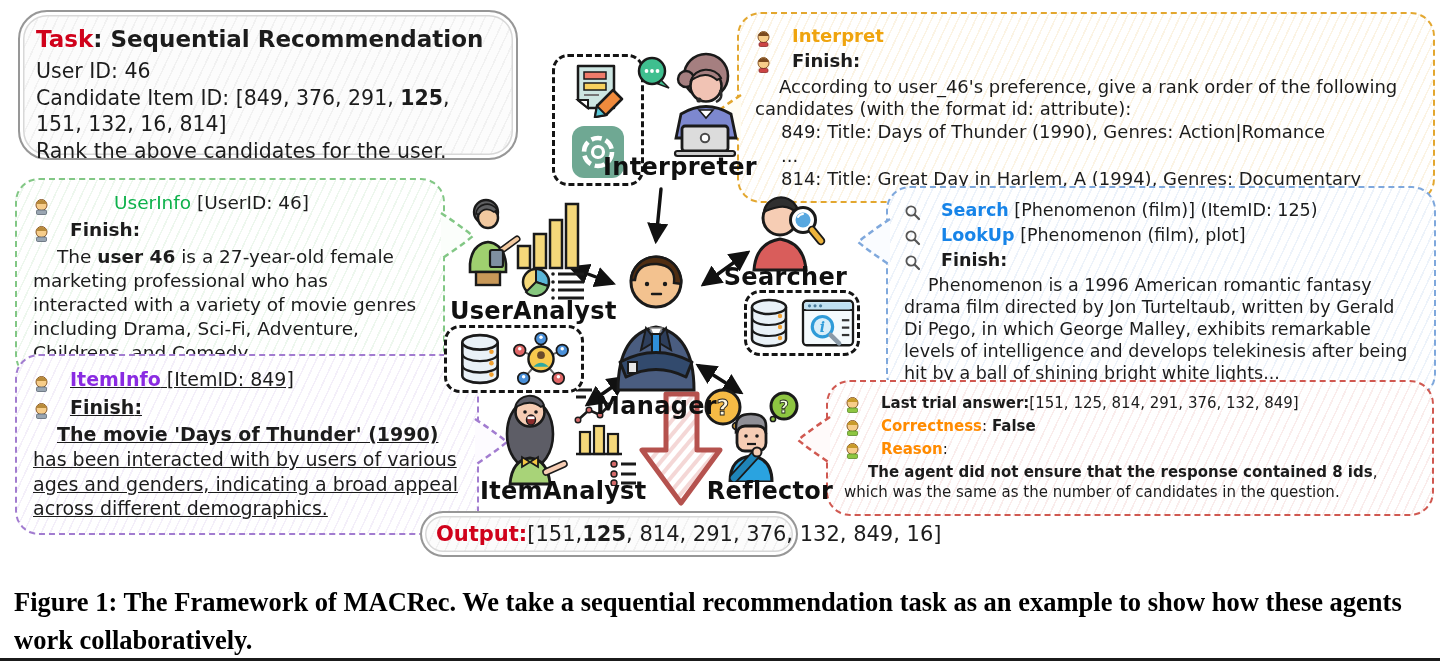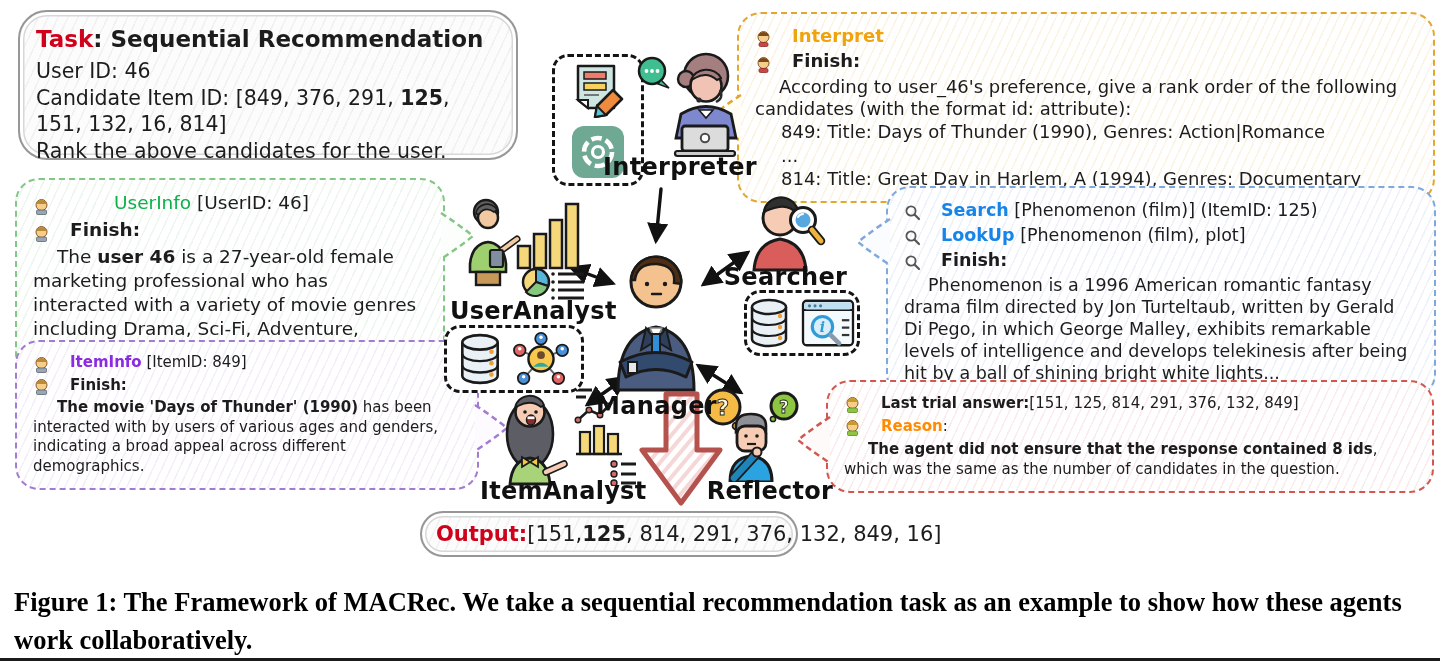--- a/index.html
+++ b/index.html
@@ -33,23 +33,23 @@
   #interpret-bubble .title{color:#efa40e;font-weight:bold;}
   #interpret-bubble .item{padding-left:26px;margin:1px 0;}
   #interpret-bubble .bodyp{text-indent:24px;margin:1px 0;}
 
   #userinfo-bubble{left:15px;top:178px;width:430px;border-color:#82c785;
     background-image:repeating-linear-gradient(115deg,rgba(130,199,133,0.14) 0 1.5px,transparent 1.5px 8px);
     font-size:18.5px;line-height:1.3;}
   #userinfo-bubble .title{color:#0db14b;font-weight:normal;margin-left:44px;}
   #userinfo-bubble .bodyp{text-indent:24px;}
 
-  #iteminfo-bubble{left:15px;top:340px;width:464px;border-color:#a27cd0;
+  #iteminfo-bubble{left:15px;top:354px;width:464px;border-color:#a27cd0;
     background-image:repeating-linear-gradient(115deg,rgba(162,124,208,0.12) 0 1.5px,transparent 1.5px 8px);
-    font-size:15px;line-height:1.3;}
+    font-size:19px;line-height:1.3;text-decoration:underline;}
   #iteminfo-bubble .title{color:#8a2be2;font-weight:bold;}
   #iteminfo-bubble .bodyp{text-indent:24px;}
 
   #search-bubble{left:886px;top:186px;width:550px;border-color:#7fa8dc;
     background-image:repeating-linear-gradient(115deg,rgba(127,168,220,0.14) 0 1.5px,transparent 1.5px 8px);
     font-size:17.5px;line-height:1.26;}
   #search-bubble .title{color:#1784e8;font-weight:bold;}
   #search-bubble .bodyp{text-indent:24px;}
 
   #reflect-bubble{left:826px;top:372px;width:608px;border-color:#d05850;
@@ -218,20 +218,28 @@
     <svg class="tail" style="left:-33px;top:32px" width="36" height="52">
       <path d="M35,3 Q18,14 3,26 Q18,38 35,49" fill="#fffafa" stroke="#d05850" stroke-width="2.5" stroke-dasharray="6 4"></path>
     </svg>
     <div class="bline">
       <svg class="mini" width="17" height="17">
           <circle cx="8.5" cy="7" r="5.5" fill="#f7cd8a" stroke="#8a5a2a"></circle>
           <path d="M3.2 6 a5.5 5.5 0 0 1 10.6 0 z" fill="#c89a2a"></path>
           <rect x="3.5" y="12" width="10" height="4.5" rx="1.2" fill="#8ec641" stroke="#5a8a2a" stroke-width="0.8"></rect>
         </svg>
       <span><span class="b">Last trial answer:</span><span>[151, 125, 814, 291, 376, 132, 849]</span></span>
+    </div>
+    <div class="bline">
+      <svg class="mini" width="17" height="17">
+          <circle cx="8.5" cy="7" r="5.5" fill="#f7cd8a" stroke="#8a5a2a"></circle>
+          <path d="M3.2 6 a5.5 5.5 0 0 1 10.6 0 z" fill="#c89a2a"></path>
+          <rect x="3.5" y="12" width="10" height="4.5" rx="1.2" fill="#8ec641" stroke="#5a8a2a" stroke-width="0.8"></rect>
+        </svg>
+      <span><span class="orange">Correctness</span><span>: </span><span class="b">False</span></span>
     </div>
     <div class="bline">
       <svg class="mini" width="17" height="17">
           <circle cx="8.5" cy="7" r="5.5" fill="#f7cd8a" stroke="#8a5a2a"></circle>
           <path d="M3.2 6 a5.5 5.5 0 0 1 10.6 0 z" fill="#c89a2a"></path>
           <rect x="3.5" y="12" width="10" height="4.5" rx="1.2" fill="#8ec641" stroke="#5a8a2a" stroke-width="0.8"></rect>
         </svg>
       <span><span class="orange">Reason</span><span>:</span></span>
     </div>
     <p class="bodyp"><span class="b">The agent did not ensure that the response contained 8 ids</span><span>, which was the same as the number of candidates in the question.</span></p>

